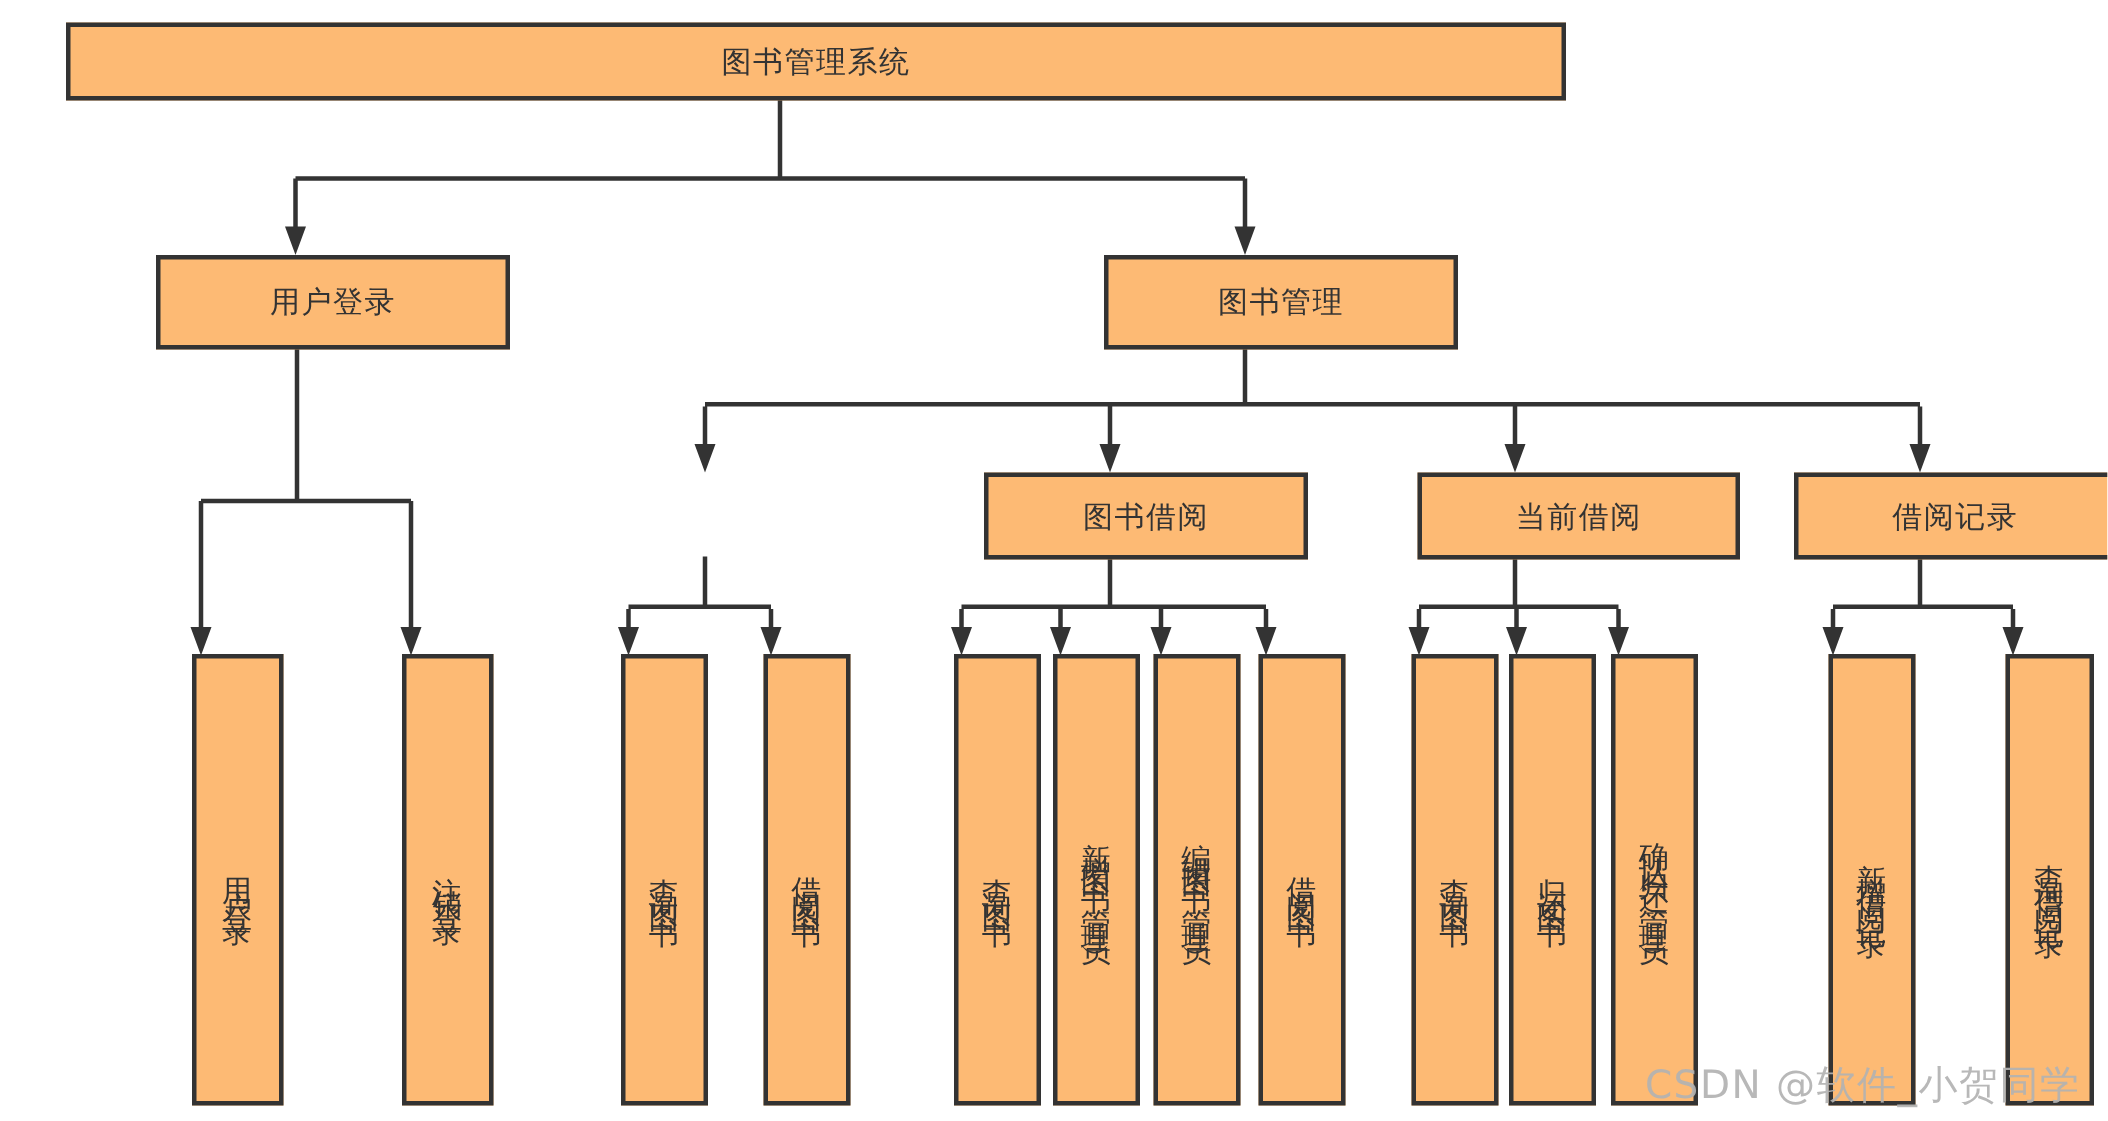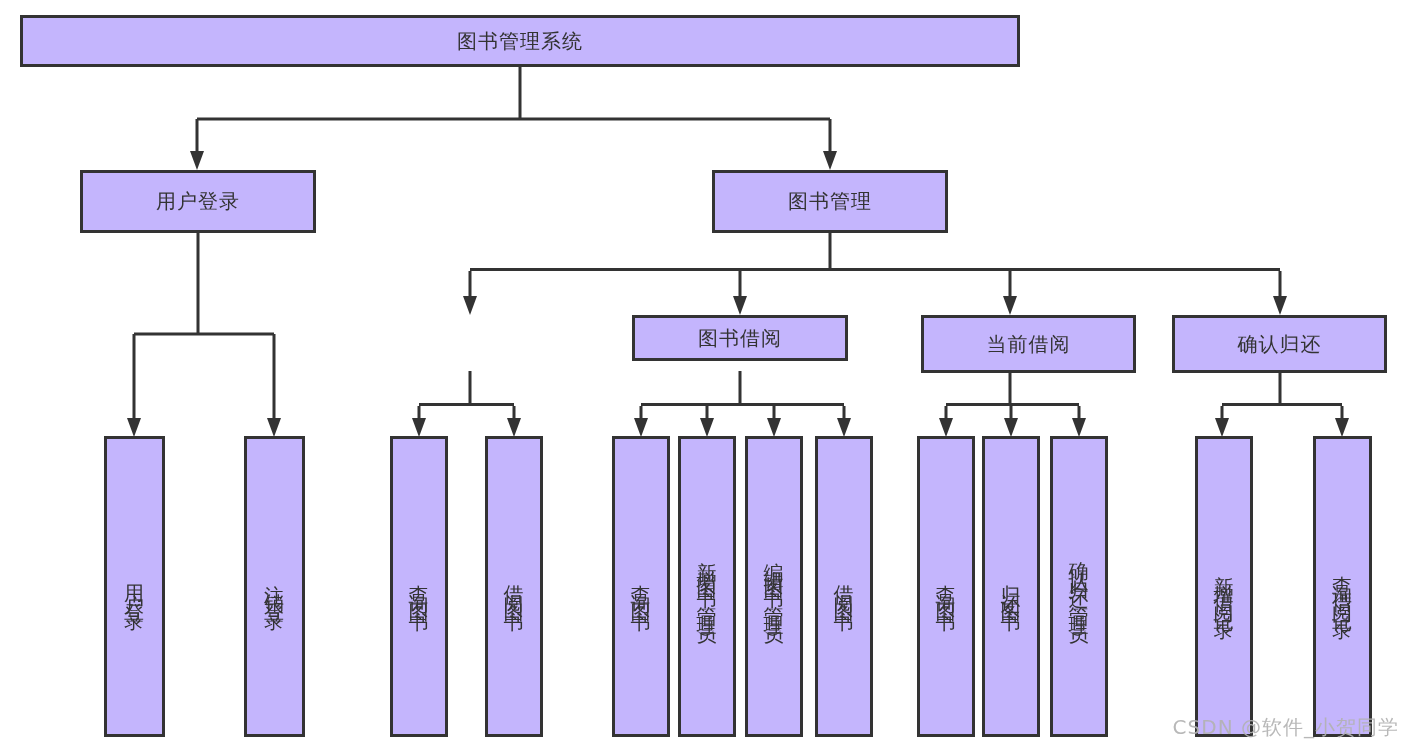--- a/index.html
+++ b/index.html
@@ -19,44 +19,45 @@
     position: absolute;
     left: 0;
     top: 0;
     width: 1405px;
     height: 747px;
   }
   .box {
     position: absolute;
     box-sizing: border-box;
     border: 3px solid #333333;
-    background: #c4b5fd;
+    background: #fdba74;
     display: flex;
     align-items: center;
     justify-content: center;
     color: #333333;
+    margin-left: 24px;
   }
   .box.h .label {
     font-size: 20px;
     letter-spacing: 1px;
     white-space: nowrap;
   }
   .box.v .label {
     writing-mode: vertical-rl;
     text-orientation: mixed;
     font-size: 20px;
     line-height: 1;
     letter-spacing: 9px;
     white-space: nowrap;
   }
   .watermark {
     position: absolute;
-    right: 6px;
+    right: 18px;
     bottom: 6px;
-    font-size: 20px;
+    font-size: 26px;
     color: rgba(178, 178, 178, 0.92);
     letter-spacing: 1px;
     white-space: nowrap;
     z-index: 5;
     pointer-events: none;
   }
 </style>
 </head>
 <body>
 
@@ -88,28 +89,28 @@
     <span class="label">图书管理系统</span>
   </div>
 
   <div class="box h" style="left:80px; top:170px; width:236px; height:63px;">
     <span class="label">用户登录</span>
   </div>
   <div class="box h" style="left:712px; top:170px; width:236px; height:63px;">
     <span class="label">图书管理</span>
   </div>
 
-  <div class="box h" style="left:632px; top:315px; width:216px; height:46px;">
+  <div class="box h" style="left:632px; top:315px; width:216px; height:58px;">
     <span class="label">图书借阅</span>
   </div>
   <div class="box h" style="left:921px; top:315px; width:215px; height:58px;">
     <span class="label">当前借阅</span>
   </div>
   <div class="box h" style="left:1172px; top:315px; width:215px; height:58px;">
-    <span class="label">确认归还</span>
+    <span class="label">借阅记录</span>
   </div>
 
   <div class="box v" style="left:104px; top:436px; width:61px; height:301px;">
     <span class="label">用户登录</span>
   </div>
   <div class="box v" style="left:244px; top:436px; width:61px; height:301px;">
     <span class="label">注销登录</span>
   </div>
 
   <div class="box v" style="left:390px; top:436px; width:58px; height:301px;">

